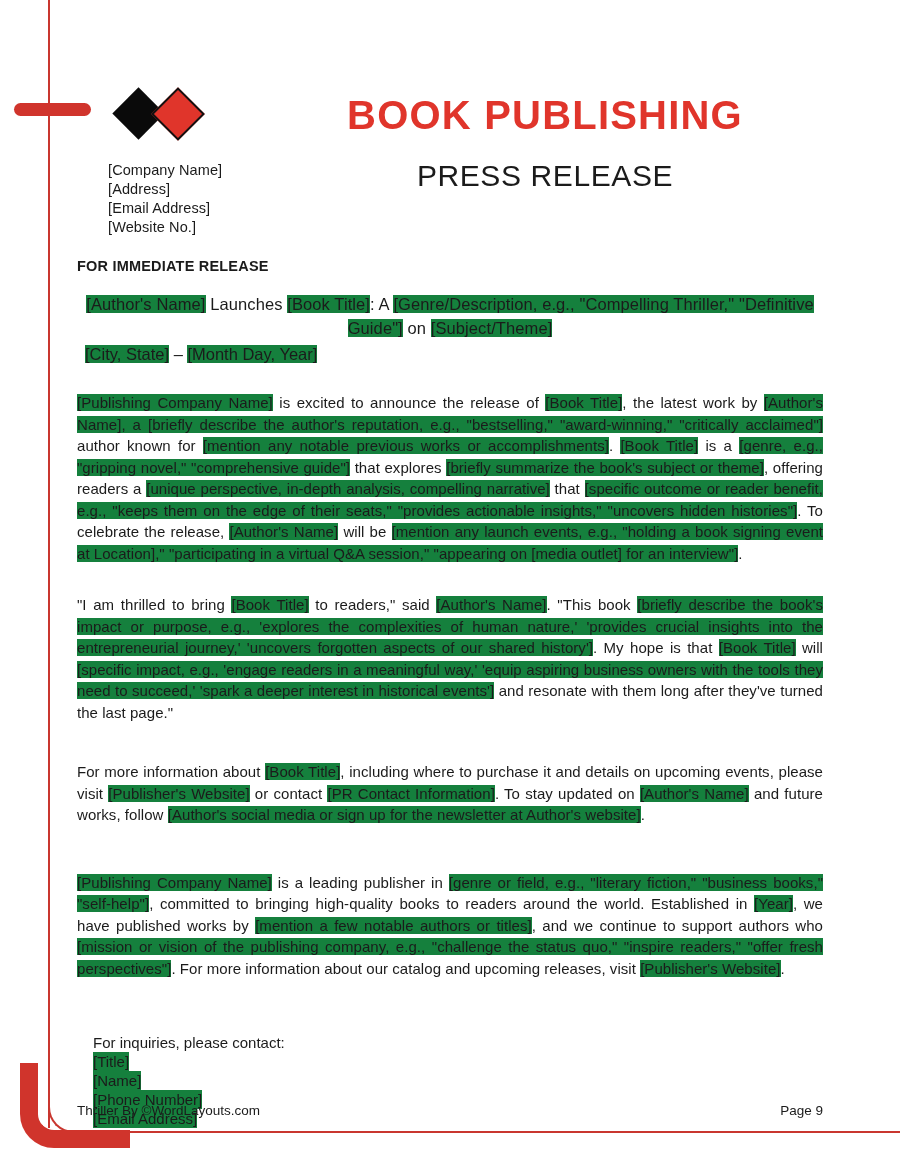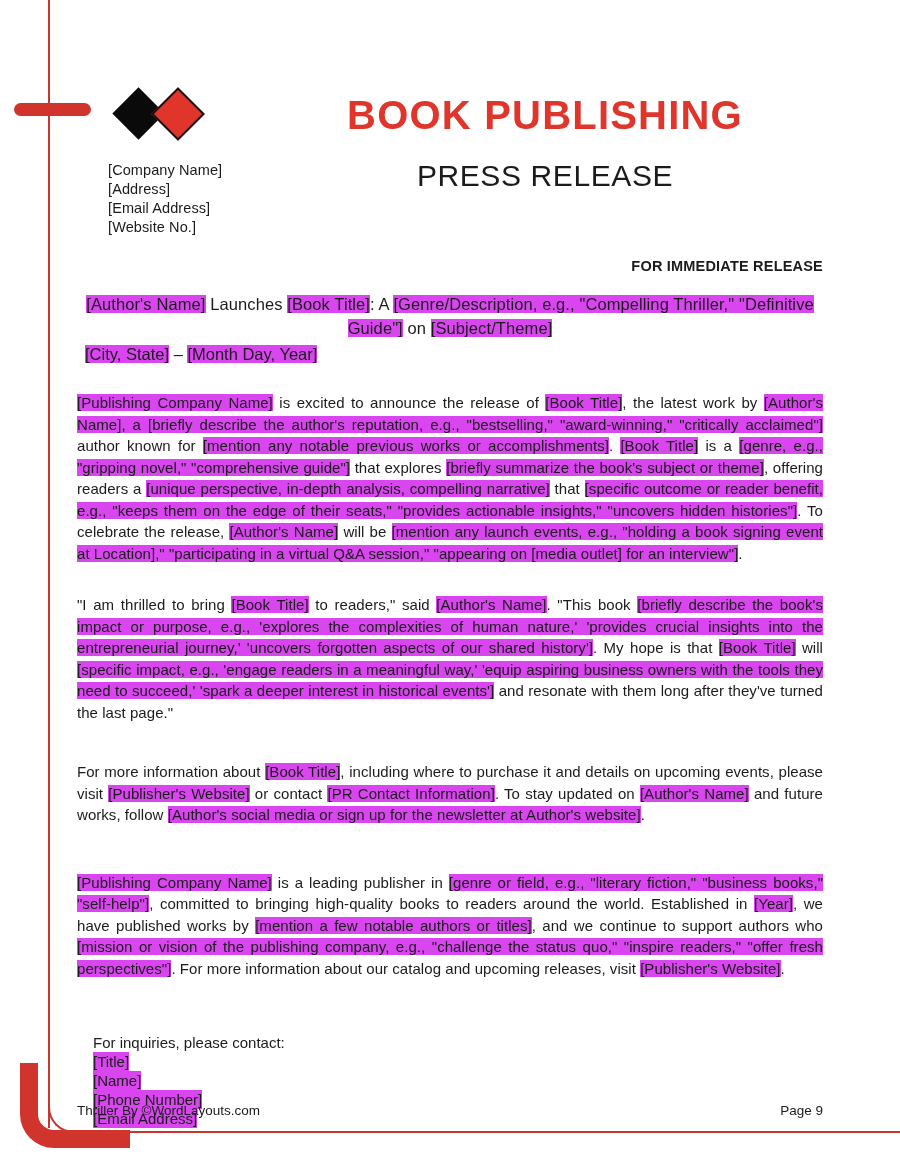--- a/index.html
+++ b/index.html
@@ -139,21 +139,21 @@
 
   
   .content {
     position: absolute;
     left: 77px;
     top: 258px;
     width: 746px;
     color: #1b1b1b;
   }
   .immediate {
-    text-align: right;
+    text-align: left;
     font-size: 14.5px;
     font-weight: bold;
     letter-spacing: 0.2px;
     margin: 0 0 18px 0;
   }
   .headline {
     text-align: center;
     font-size: 16.5px;
     line-height: 24px;
     margin: 0;
@@ -171,21 +171,21 @@
     line-height: 21.5px;
     text-align: justify;
     margin: 0 0 20px 0;
     letter-spacing: 0.05px;
   }
   .spacer-lg { height: 26px; }
   .spacer-md { height: 18px; }
   .spacer-sm { height: 10px; }
 
   .hl {
-    background: #d946ef;
+    background: #15803d;
   }
   .contact-block {
     font-size: 15px;
     line-height: 19px;
     margin: 16px;
   }
   .contact-block div { margin-bottom: 0px; }
   .contact-block .val { display: inline-block; }
 
   

